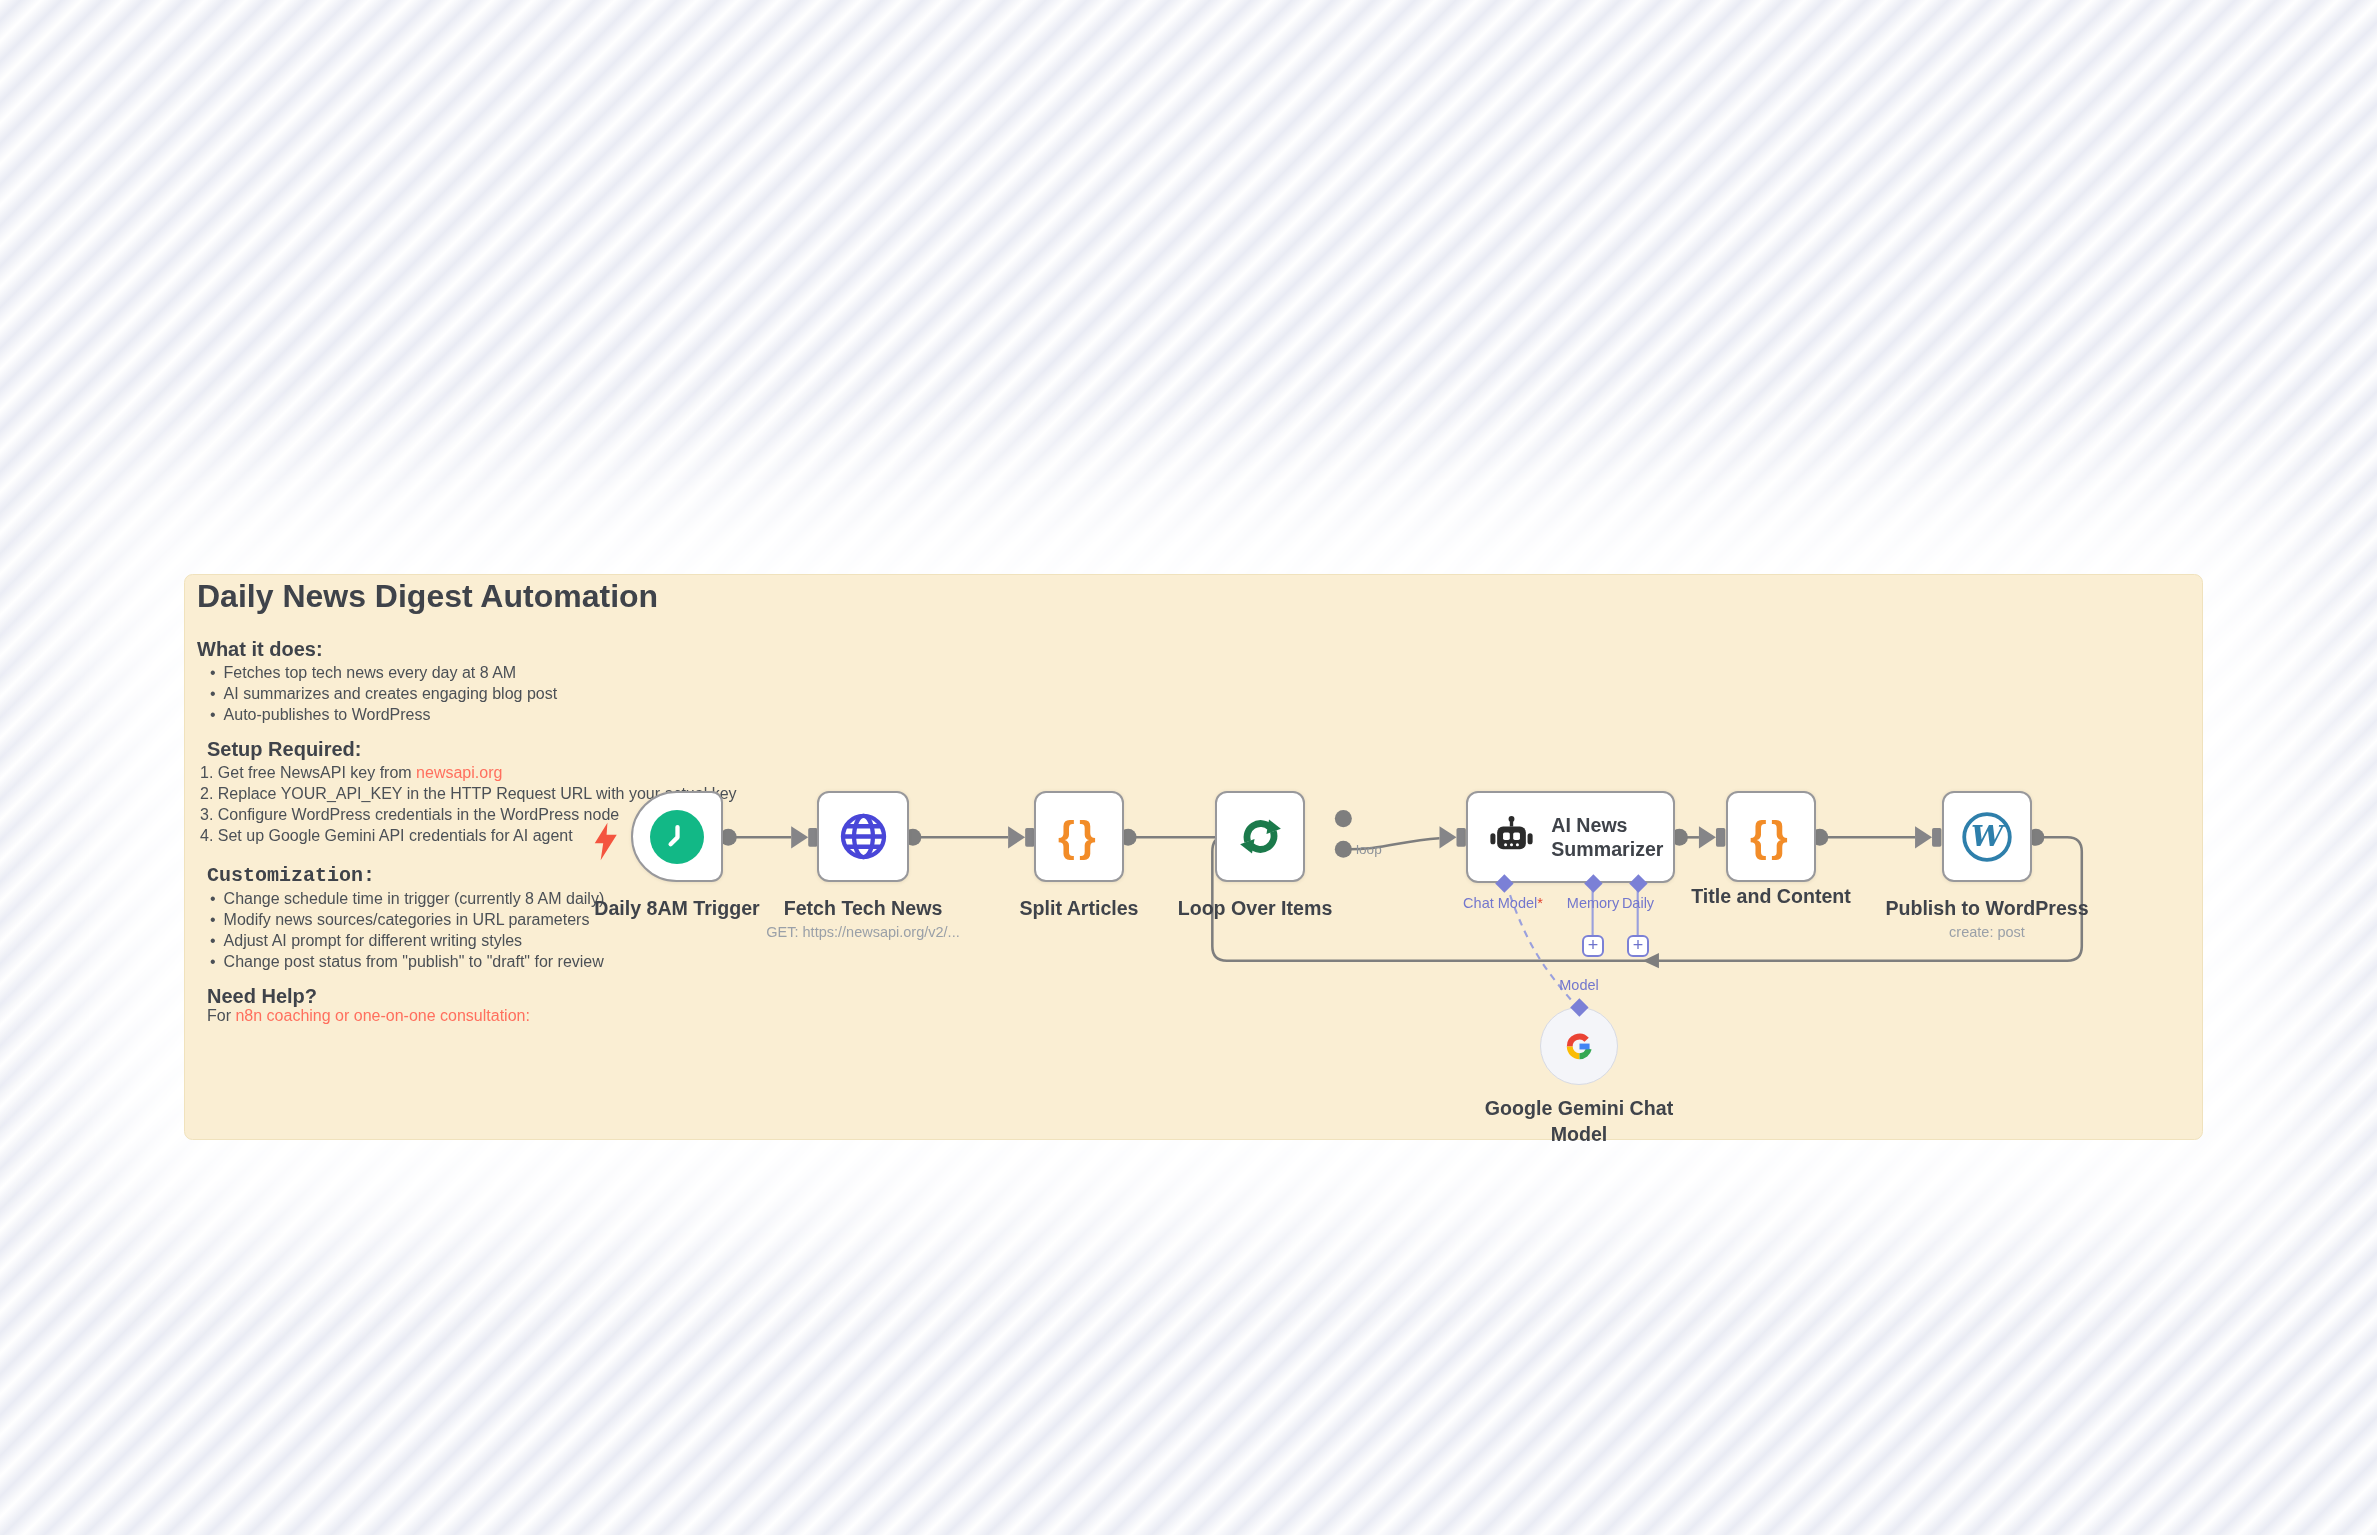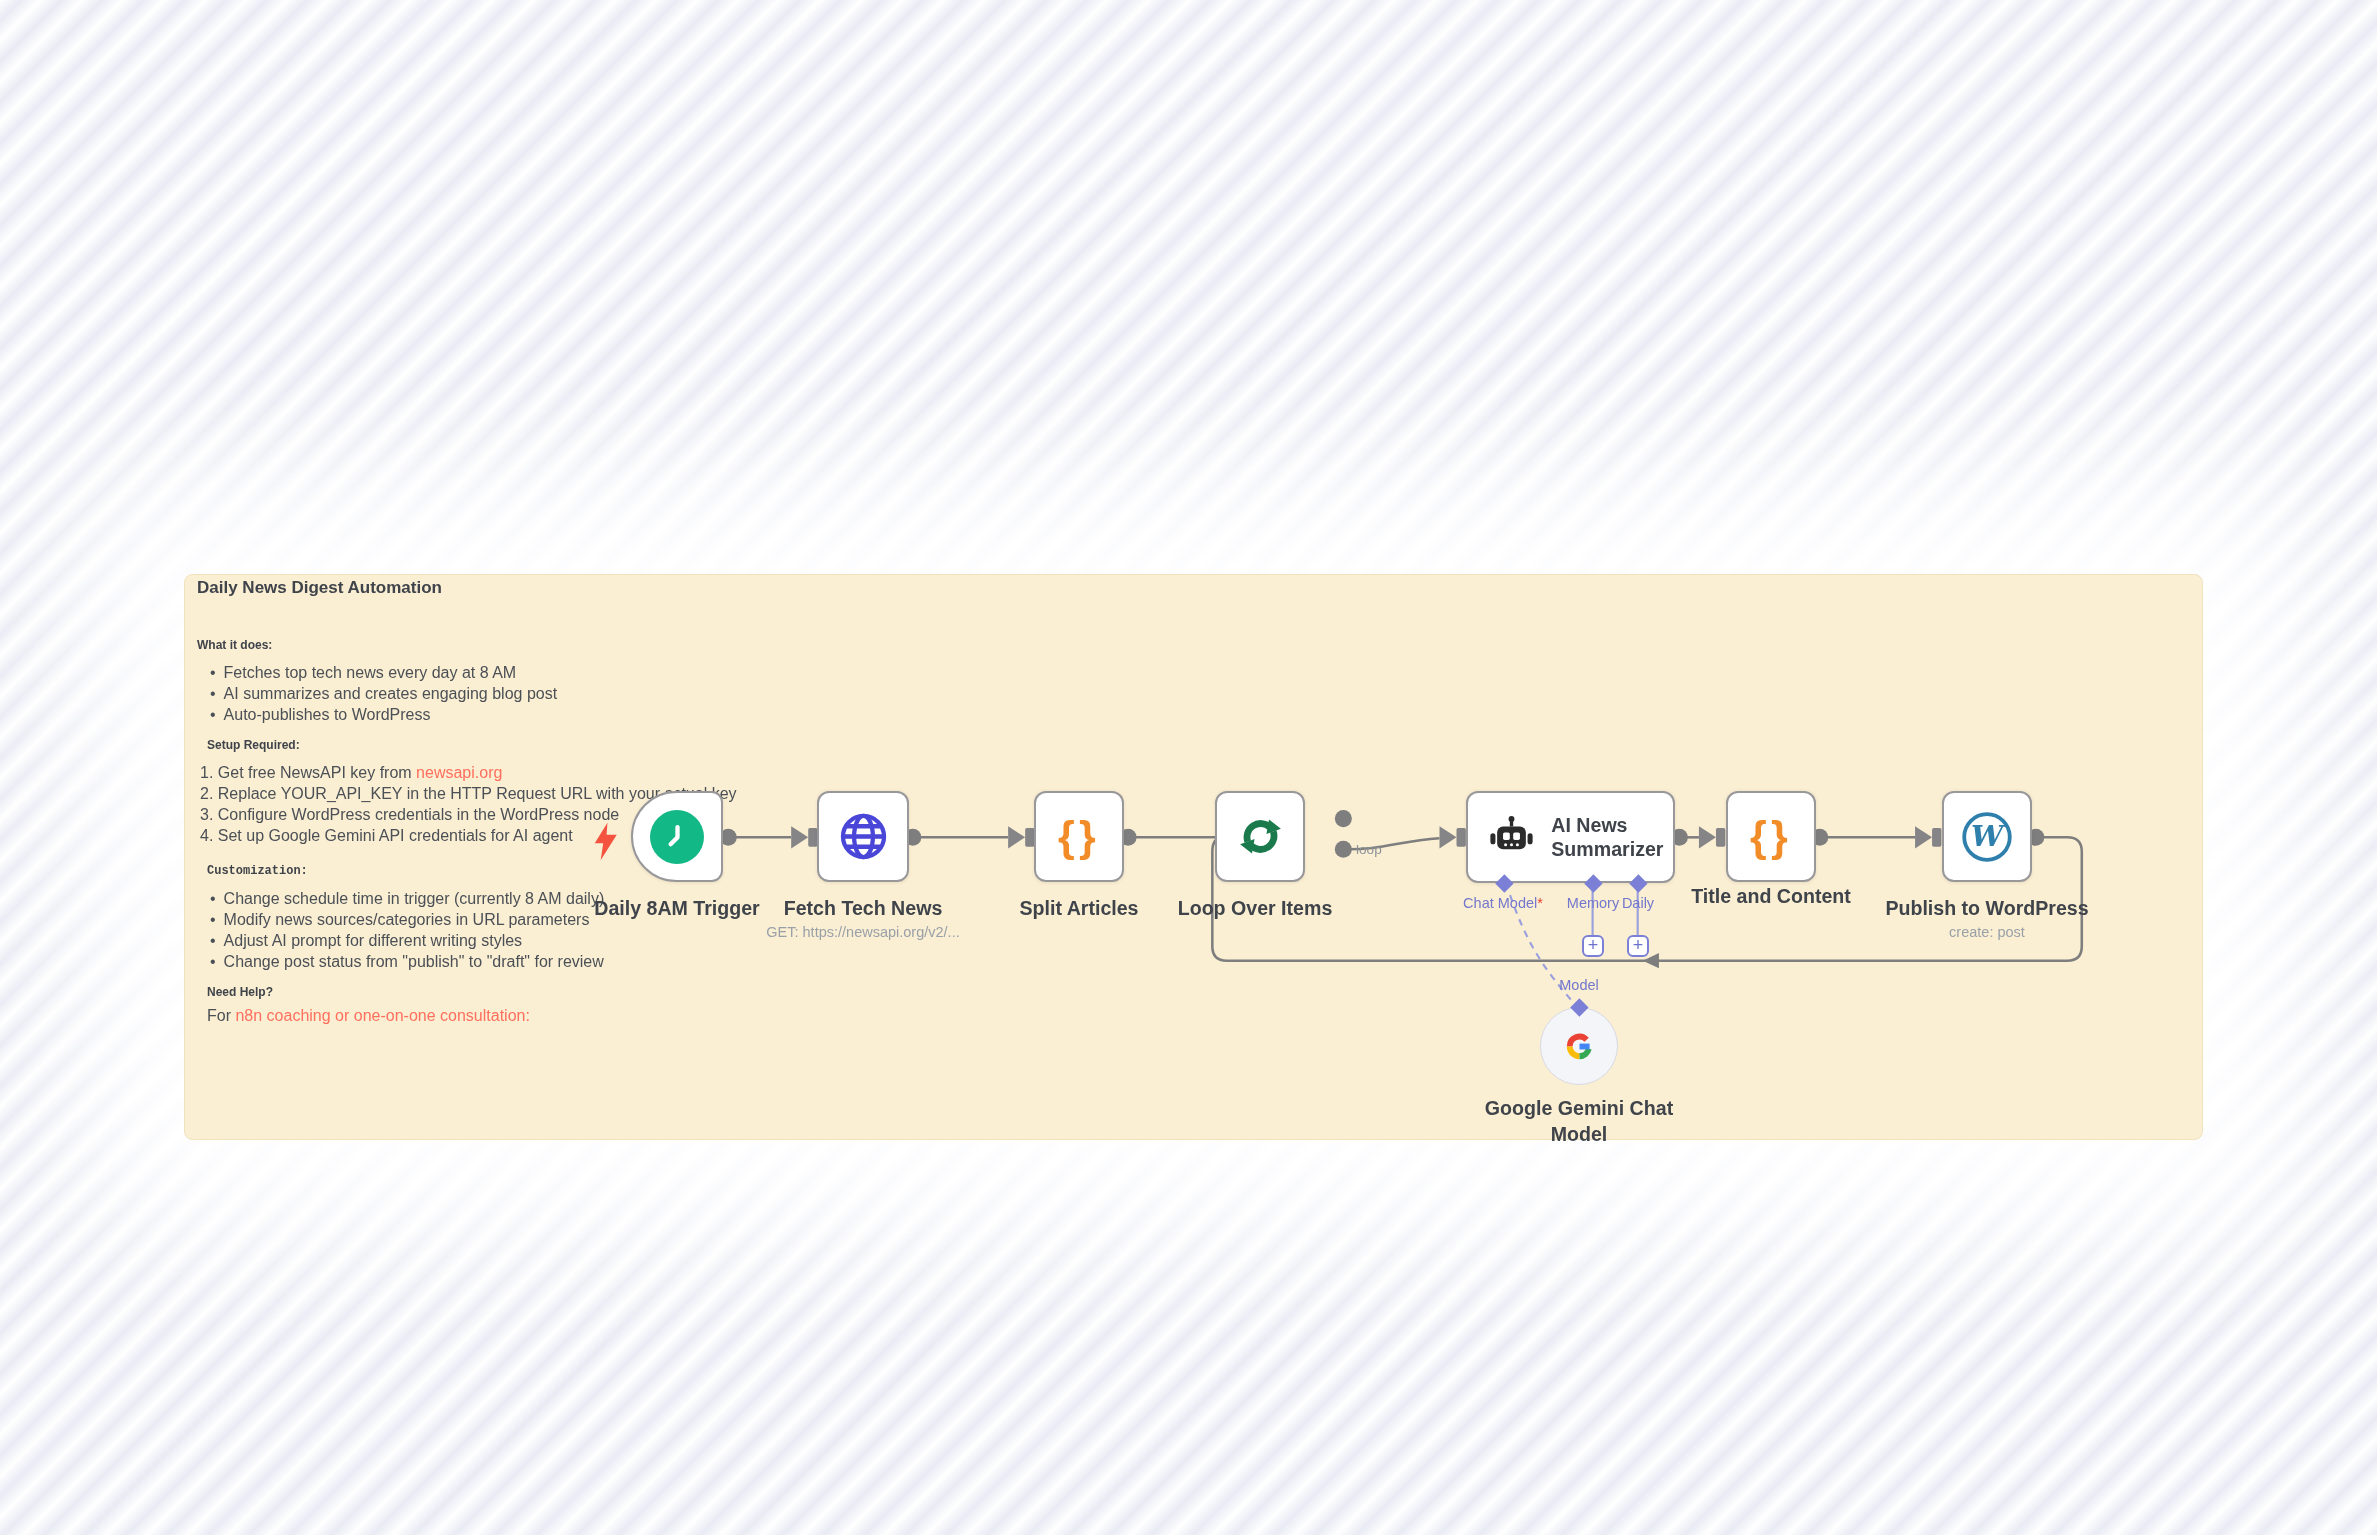--- a/index.html
+++ b/index.html
@@ -9,22 +9,22 @@
     background:repeating-linear-gradient(135deg,#ffffff 0px,#e9ebf4 14.5px,#ffffff 29px);
   }
   .abs{position:absolute;}
   
   .glow{left:184px;top:574px;width:2017px;height:564px;border-radius:17px;
     background:rgba(255,255,255,.65);
     box-shadow:0 0 128px 102px rgba(255,255,255,.92);z-index:0;}
   
   .sticky{left:184px;top:574px;width:2017px;height:564px;background:#faeed3;
     border:0.9px solid #f0e2bd;border-radius:8.5px;z-index:1;}
-  .sticky-title{left:197px;top:578px;font-size:17px;font-weight:700;color:#3f434a;z-index:2;}
-  .h-sec{font-size:12px;font-weight:700;color:#3f434a;z-index:2;white-space:nowrap;}
+  .sticky-title{left:197px;top:578px;font-size:32px;font-weight:700;color:#3f434a;z-index:2;}
+  .h-sec{font-size:20px;font-weight:700;color:#3f434a;z-index:2;white-space:nowrap;}
   .t-body{font-size:16px;color:#4b5056;z-index:2;white-space:nowrap;}
   ul.plain{list-style:none;margin:0;padding:0;}
   ul.plain li{height:21px;line-height:21px;}
   .bullet{display:inline-block;width:13.6px;color:#4b5056;}
   .lnk{color:#ff6f5e;text-decoration:none;}
   
   .node{position:absolute;background:#ffffff;border:2.1px solid #98989b;border-radius:12px;
     box-sizing:border-box;display:flex;align-items:center;justify-content:center;
     z-index:3;box-shadow:0 0.9px 3.4px rgba(80,70,40,.10);}
   .node--trigger{border-radius:48px 12px 12px 48px;}

